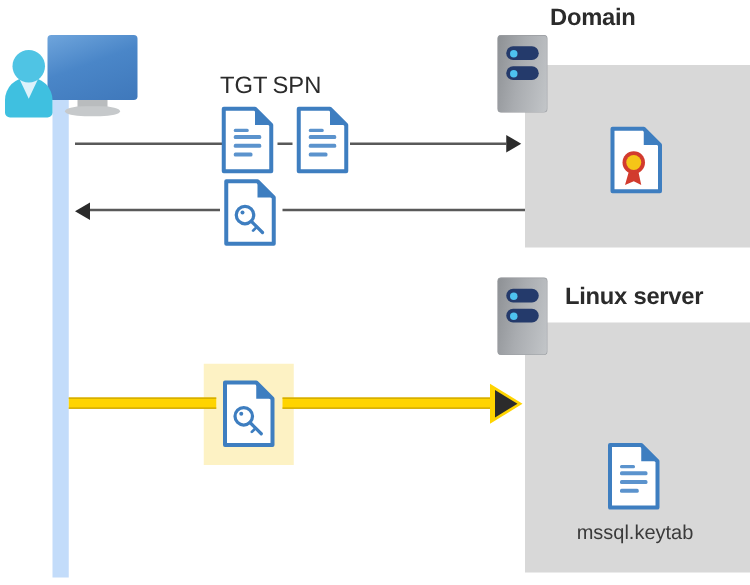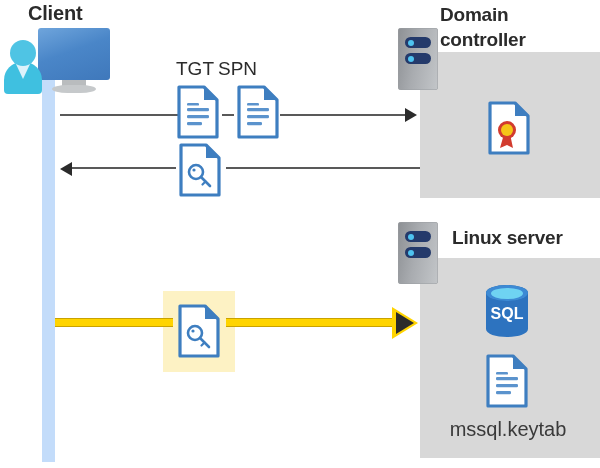--- a/index.html
+++ b/index.html
@@ -193,46 +193,44 @@
   #label-spn { left: 218px; top: 58px; }
 
   
   #sql-db { left: 482px; top: 283px; width: 50px; height: 56px; }
 
   
   #keytab-name {
     left: 420px; top: 418px;
     width: 176px;
     text-align: center;
-    font-size: 20px;
+    font-size: 16px;
     color: #3a3a3a;
   }
 </style>
 </head>
 <body>
 
 <div id="canvas">
 
   <div class="abs gray-panel" id="dc-panel"></div>
   <div class="abs gray-panel" id="linux-panel"></div>
 
   <div class="abs" id="client-lifeline"></div>
 
   <div class="abs" id="client-monitor"></div>
   <div class="abs" id="client-stand"></div>
   <div class="abs" id="client-base"></div>
   <div class="abs" id="client-body"></div>
   <div class="abs" id="client-collar"></div>
   <div class="abs" id="client-head"></div>
 
-  <div class="abs title" id="client-title">Client</div>
 
   <div class="abs title" id="dc-title">
     <div>Domain</div>
-    <div>controller</div>
   </div>
 
   <div class="abs title" id="linux-title">Linux server</div>
 
   <div class="abs rack" id="dc-rack">
     <div class="slot s1">
         <span class="led"></span>
       </div>
     <div class="slot s2">
         <span class="led"></span>
@@ -324,29 +322,20 @@
   <div class="abs doc" id="doc-cert">
     <svg width="44" height="56" viewBox="0 0 44 56">
       <path d="M3 3 H28 L41 16 V53 H3 Z" fill="#ffffff" stroke="#3e7ec0" stroke-width="3.2" stroke-linejoin="round"></path>
       <path d="M28 3 L41 16 H28 Z" fill="#3e7ec0"></path>
       <path d="M17 34 L13 48 L20 45 L26 48 L23 34 Z" fill="#d23b2e"></path>
       <circle cx="20" cy="30" r="9" fill="#d23b2e"></circle>
       <circle cx="20" cy="30" r="6" fill="#f5c518"></circle>
     </svg>
   </div>
 
-  <div class="abs" id="sql-db">
-    <svg width="50" height="56" viewBox="0 0 50 56">
-      <path d="M4 10 H46 V46 C46 51 36 54 25 54 C14 54 4 51 4 46 Z" fill="#2d73bf"></path>
-      <ellipse cx="25" cy="10" rx="21" ry="8" fill="#1d5fa8"></ellipse>
-      <ellipse cx="25" cy="10" rx="21" ry="8" fill="#3d8ad4"></ellipse>
-      <ellipse cx="25" cy="10.5" rx="16" ry="5.5" fill="#6fd3f2"></ellipse>
-      <text x="25" y="36" font-family="'Liberation Sans',sans-serif" font-size="16" font-weight="bold" fill="#ffffff" text-anchor="middle">SQL</text>
-    </svg>
-  </div>
 
   <div class="abs doc" id="doc-keytab">
     <svg width="44" height="56" viewBox="0 0 44 56">
       <path d="M3 3 H28 L41 16 V53 H3 Z" fill="#ffffff" stroke="#3e7ec0" stroke-width="3.2" stroke-linejoin="round"></path>
       <path d="M28 3 L41 16 H28 Z" fill="#3e7ec0"></path>
       <g fill="#5b93cd">
         <rect x="11" y="24" width="22" height="3.2" rx="1.3"></rect>
         <rect x="11" y="31" width="22" height="3.2" rx="1.3"></rect>
         <rect x="11" y="38" width="15" height="3.2" rx="1.3"></rect>
       </g>

